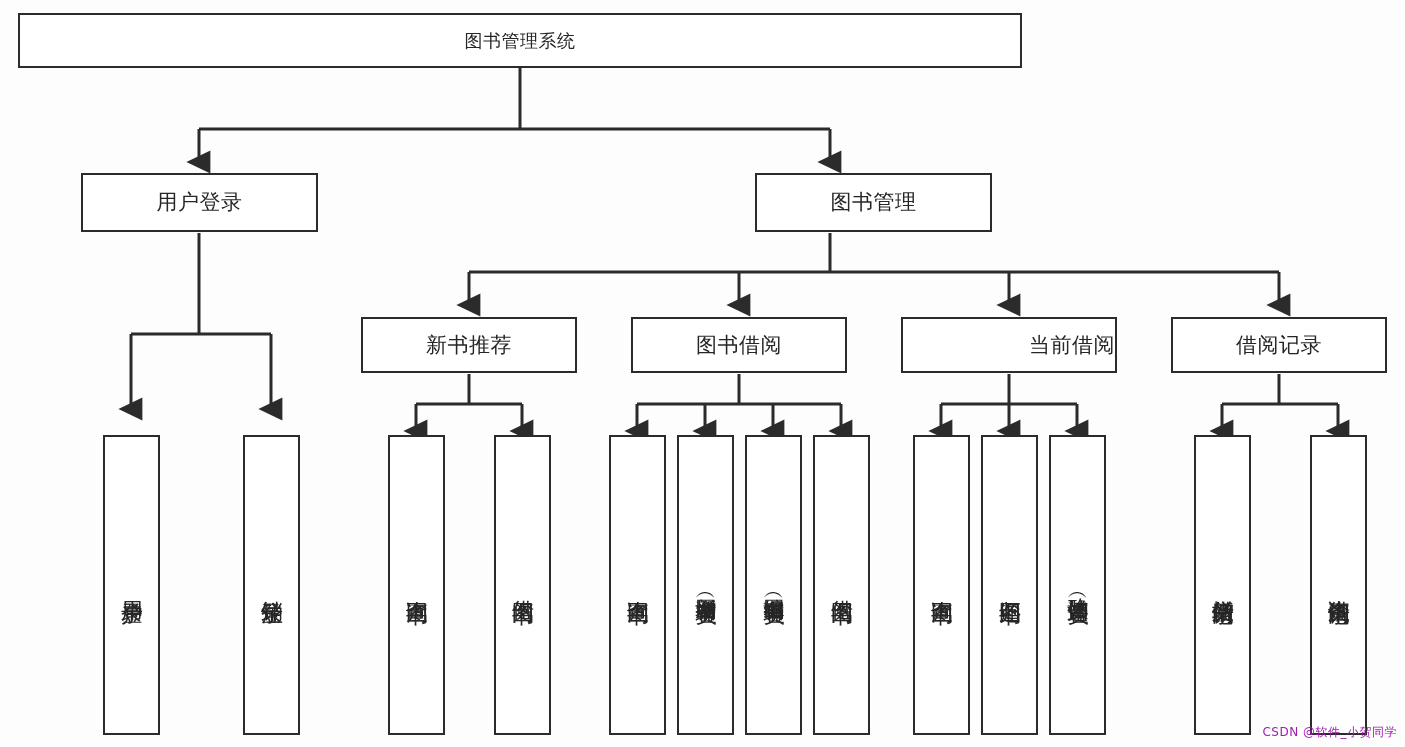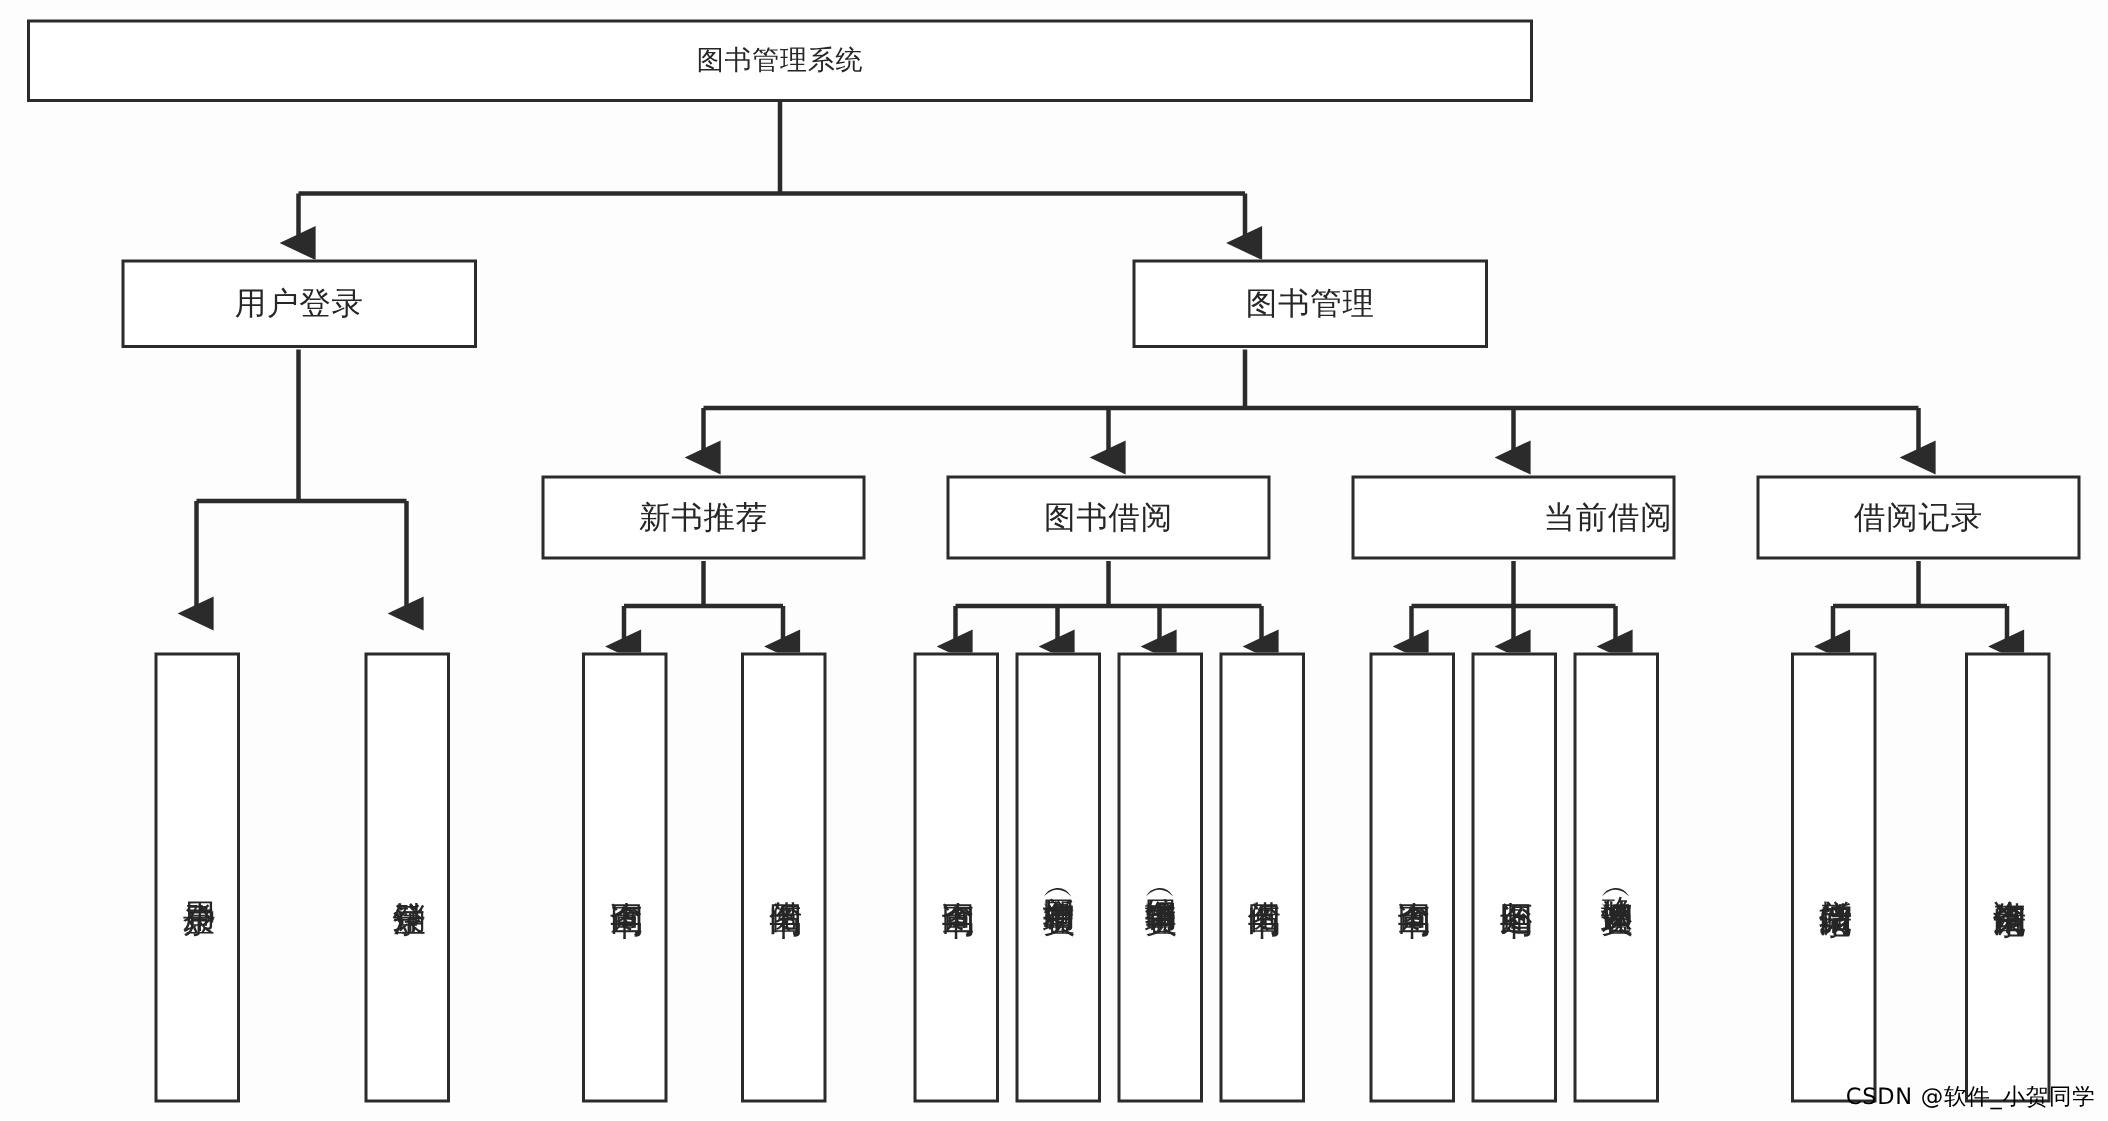--- a/index.html
+++ b/index.html
@@ -61,22 +61,22 @@
     max-height: 100%;
   }
   .node.v.tall .label {
     font-size: 21px;
     line-height: 1.18;
   }
   .watermark {
     position: absolute;
     right: 8px;
     bottom: 6px;
-    font-size: 15px;
-    color: #000000;
+    font-size: 12px;
+    color: #a21caf;
     font-family: "DejaVu Sans", "Liberation Sans", sans-serif;
     white-space: nowrap;
     letter-spacing: 0.5px;
   }
 </style>
 </head>
 <body>
 
 <div id="canvas">
 

